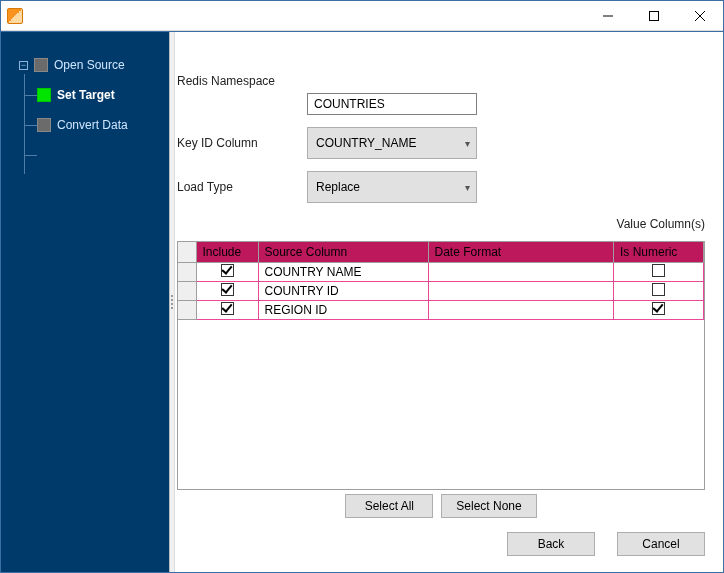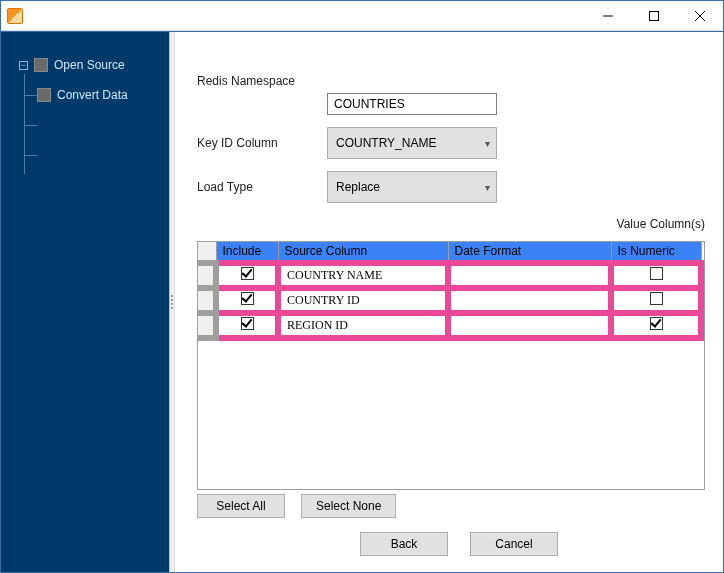--- a/index.html
+++ b/index.html
@@ -54,72 +54,71 @@
     display: inline-flex; align-items: center; justify-content: center;
     margin-right: 6px; font-size: 9px; line-height: 1; color:#8fb3d9;
   }
   .tree-node .label { cursor: default; }
   .vline { position:absolute; left: 15px; top: 24px; width:1px; height: 100px; background: #4f7ca8; }
   .hline { position:absolute; left: 15px; width: 13px; height:1px; background:#4f7ca8; }
   .splitter { width: 6px; background: #f0f0f0; border-left:1px solid #bcbcbc; border-right:1px solid #dcdcdc; position:relative; }
   .splitter-dots { position:absolute; top:50%; left:1px; width:4px; display:flex; flex-direction:column; gap:2px; transform:translateY(-50%);}
   .splitter-dots i { width:2px; height:2px; background:#999; display:block; }
   .main {
-    flex: 1; display:flex; flex-direction:column; padding: 14px 18px 10px 22px; overflow:hidden;
+    flex: 1; display:flex; flex-direction:column; padding: 14px 18px 10px 2px; overflow:hidden;
   }
   .form-row { display:flex; align-items:center; margin-bottom: 12px; }
   .form-label { width: 130px; color:#222; }
   .text-input {
     width: 170px; height: 22px; border:1px solid #808080; padding: 2px 6px;
     font-family: inherit; font-size: 12px; margin-top: 47px;
   }
   .combo {
     width: 170px; height: 32px; border:1px solid #adadad; background:#e1e1e1;
     display:flex; align-items:center; justify-content:space-between;
     padding: 0 6px 0 8px; color:#000;
   }
   .combo .chev { font-size:10px; color:#555; }
   .section-label { margin: 2px 0 10px 0; color:#222;text-align:right; }
   .grid-wrap {
     border:1px solid #9e9e9e; flex:1; background:#fff; overflow:hidden;
     display:flex; flex-direction:column;
   }
   table { border-collapse: collapse; width:100%; table-layout:fixed; }
   th {
-    background:#3b82f6; border:1px solid #9e9e9e; border-top:none;
+    background:#be185d; border:1px solid #9e9e9e; border-top:none;
     font-weight:400; text-align:left; padding:2px 6px; height:20px;
     font-size:12px;
   }
   th:first-child { border-left:none; }
   td {
-    border:6px solid #ec4899; padding:1px 6px; height:18px;
+    border:1px solid #ec4899; padding:1px 6px; height:18px;
     font-size:12px;
-    font-family:Liberation Serif, serif;
   }
   td:first-child { border-left:none; }
   .rowhdr { width:18px; background:#efefef; border-color:#9e9e9e !important; }
   .chk-cell { text-align:center; }
   .chk {
     width:13px; height:13px; border:1px solid #333; display:inline-block;
     position:relative; background:#fff;
   }
   .chk.checked::after {
     content:''; position:absolute; left:2px; top:-1px; width:4px; height:8px;
     border:solid #000; border-width:0 2px 2px 0; transform:rotate(40deg);
   }
   .grid-fill { flex:1; }
-  .sel-row { margin-top:4px; display:flex; gap:16px; }
+  .sel-row { margin-top:4px; display:flex; gap:8px;justify-content:center; }
   .btn {
     height:24px; min-width:88px; padding:0 14px;
     border:1px solid #adadad; background:#e1e1e1;
     display:inline-flex; align-items:center; justify-content:center;
     font-family:inherit; font-size:12px; color:#000;
   }
   .bottom-row {
-    display:flex; gap:22px; justify-content:center;
+    display:flex; gap:22px; justify-content:flex-end;
     padding: 14px 0 6px 16px;
   }
   .btn.primary { border:2px solid #0078d7; background:#e1e1e1; }
 </style>
 </head>
 <body>
 
 <div class="window">
 
   <div class="titlebar">
@@ -150,20 +149,24 @@
 
     <div class="sidebar">
       <div class="tree-root">
         <div class="vline"></div>
         <div class="tree-node root">
           <span class="minus">−</span>
           <span class="node-box"></span>
           <span class="label">Open Source</span>
         </div>
         <div class="hline" style="top:45px;"></div>
+        <div class="tree-node active">
+          <span class="node-box"></span>
+          <span class="label">Set Target</span>
+        </div>
         <div class="hline" style="top:75px;"></div>
         <div class="hline" style="top:105px;"></div>
         <div class="tree-node">
           <span class="node-box"></span>
           <span class="label">Convert Data</span>
         </div>
       </div>
     </div>
 
     <div class="splitter">

